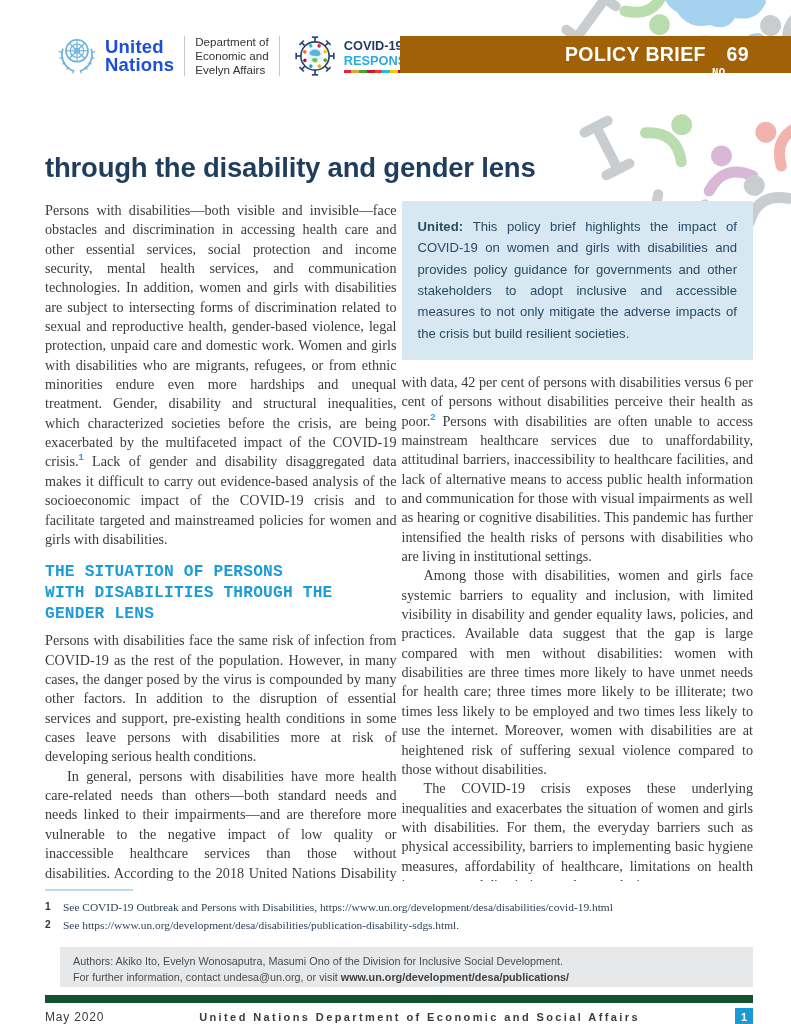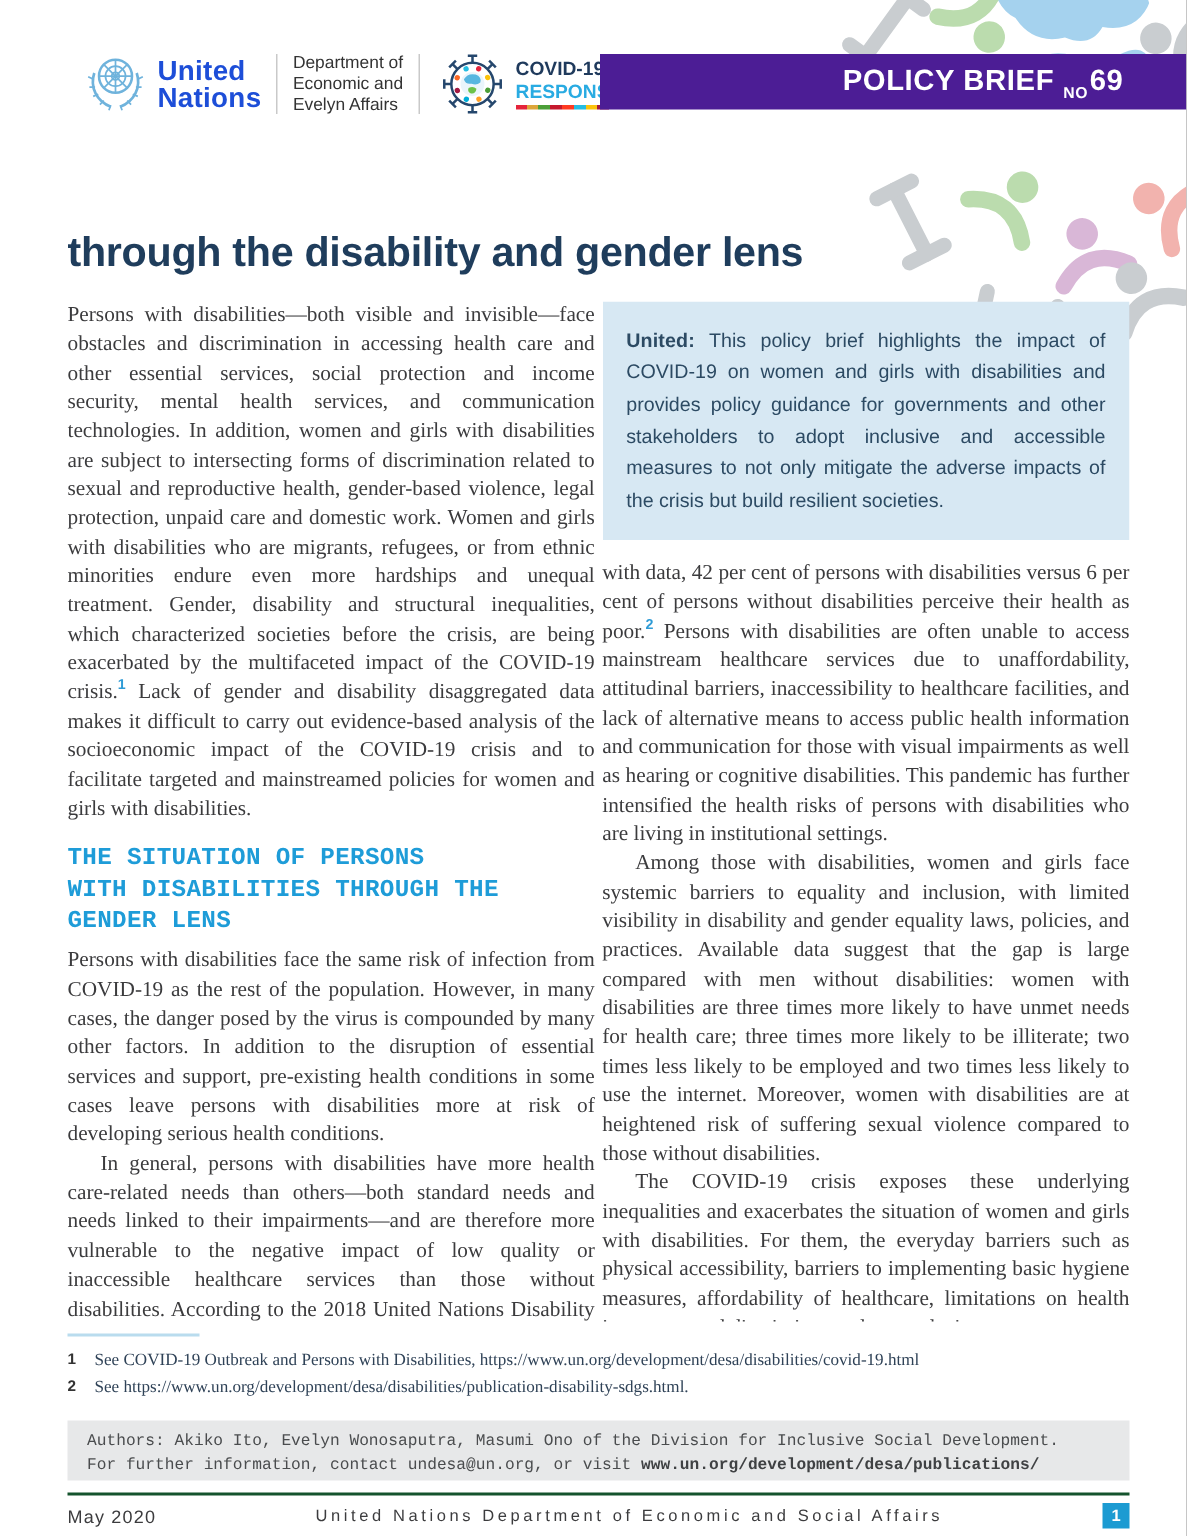--- a/index.html
+++ b/index.html
@@ -18,24 +18,24 @@
   .dept{font-size:11.6px;line-height:13.8px;color:#333;}
   .covid{display:flex;align-items:center;margin-left:2px;}
   .covid-globe{width:46px;height:46px;}
   .covid-text{margin-left:6px;font-weight:bold;font-size:12.8px;line-height:14.5px;}
   .covid-line1{color:#1f3a5c;}
   .covid-line2{color:#29abe2;}
   .rainbow{margin-top:2px;height:2.5px;width:62px;
     background:linear-gradient(90deg,#e5243b 0 12%,#dda63a 12% 24%,#4c9f38 24% 37%,#c5192d 37% 50%,#ff3a21 50% 62%,#26bde2 62% 75%,#fcc30b 75% 87%,#a21942 87% 100%);}
   .banner{
     position:absolute;z-index:2;top:36px;right:0;left:400px;height:37px;
-    background:#4c1d95;color:#fff;display:flex;align-items:center;justify-content:flex-end;
+    background:#a16207;color:#fff;display:flex;align-items:center;justify-content:flex-end;
     padding-right:42px;font-weight:bold;font-size:19.5px;letter-spacing:.4px;
   }
-  .banner sup{font-size:10.5px;vertical-align:top;position:relative;top:7px;margin:0 1px 0 6px;letter-spacing:.5px;}
+  .banner sup{font-size:10.5px;vertical-align:top;position:relative;top:17px;margin:0 1px 0 6px;letter-spacing:.5px;font-family:Liberation Mono, monospace;}
   
   .title{
     position:relative;z-index:1;margin:36px 45px 17px 45px;
     font-weight:bold;font-size:27.5px;line-height:1.2;color:#1f3d5c;
     font-stretch:semi-condensed;letter-spacing:-.2px;
   }
   
   .columns{
     position:relative;z-index:1;display:flex;gap:5px;margin:0 38px 0 45px;
     max-height:680px;overflow:hidden;
@@ -57,33 +57,33 @@
     color:#2c4a63;text-align:justify;
   }
   .summary-box strong{letter-spacing:.1px;}
   
   .footnotes{position:absolute;z-index:1;top:889px;left:45px;right:38px;}
   .fn-rule{width:88px;height:2px;background:#b9dcee;margin-bottom:7px;}
   .fn{display:flex;font-family:"Liberation Serif",serif;font-size:11.4px;line-height:18px;color:#2f4257;}
   .fn-num{flex:0 0 18px;font-family:"Liberation Sans",sans-serif;font-weight:bold;font-size:10.2px;color:#333;}
   
   .authors{
-    position:absolute;z-index:1;top:947px;left:45px;right:38px;
+    position:absolute;z-index:1;top:947px;left:60px;right:38px;
     background:#e7e8e9;padding:7px 13px;box-sizing:border-box;height:40px;
-    font-size:10.8px;line-height:15.5px;color:#4a4c4e;font-family:Liberation Mono, monospace;
+    font-size:10.8px;line-height:15.5px;color:#4a4c4e;
   }
   .authors b{color:#3f4143;}
   
   .footer{
     position:absolute;z-index:1;top:995px;left:45px;right:38px;
-    border-top:2px solid #14532d;padding-top:5px;
+    border-top:8px solid #14532d;padding-top:5px;
     display:flex;align-items:center;
   }
   .footer-date{font-size:12px;color:#3c3c3e;letter-spacing:.8px;flex:0 0 auto;}
-  .footer-org{flex:1 1 auto;text-align:center;font-size:11px;color:#3c3c3e;letter-spacing:2.4px;}
+  .footer-org{flex:1 1 auto;text-align:center;font-size:11px;color:#3c3c3e;letter-spacing:2.4px;font-weight:bold;}
   .footer-page{
     flex:0 0 auto;width:18px;height:17px;background:#1c9bd2;color:#fff;
     font-weight:bold;font-size:11px;display:flex;align-items:center;justify-content:center;
   }
 </style>
 </head>
 <body>
 
 <div class="page">
 

